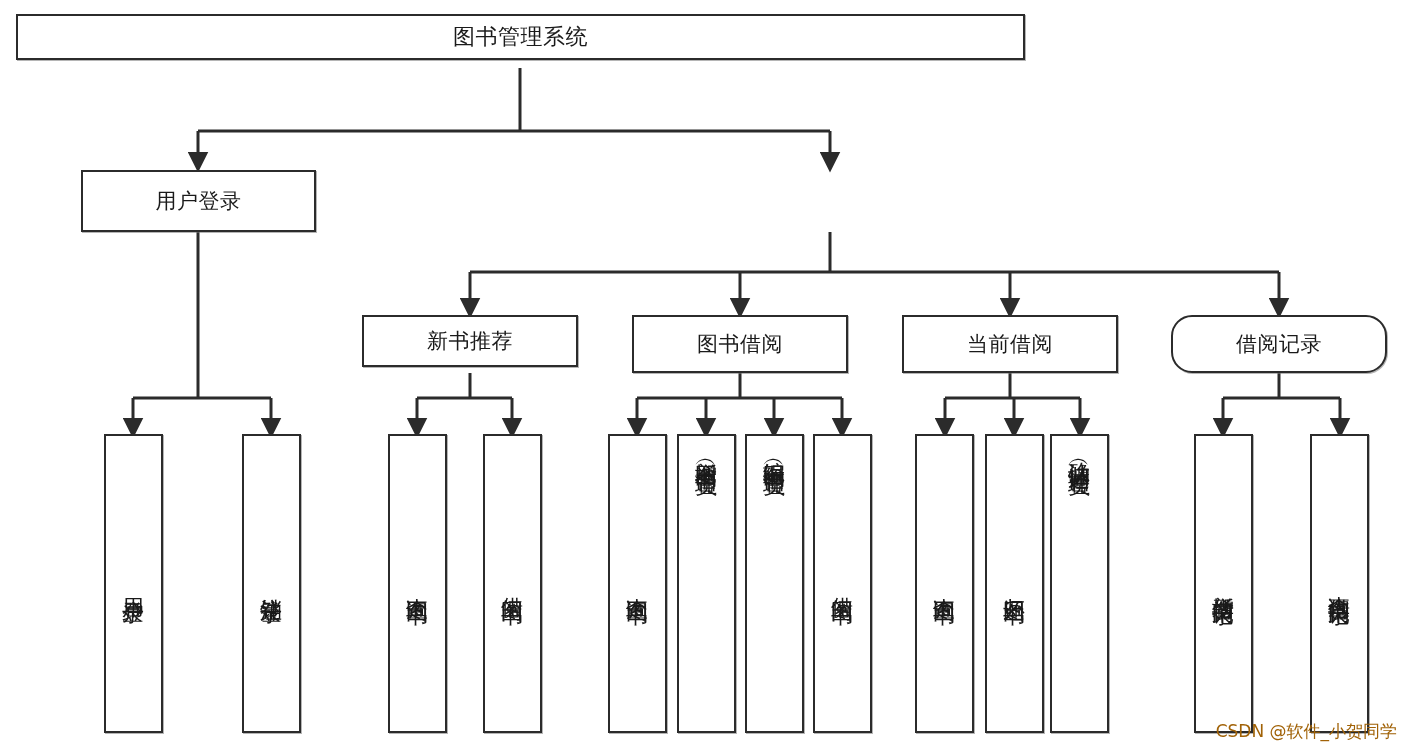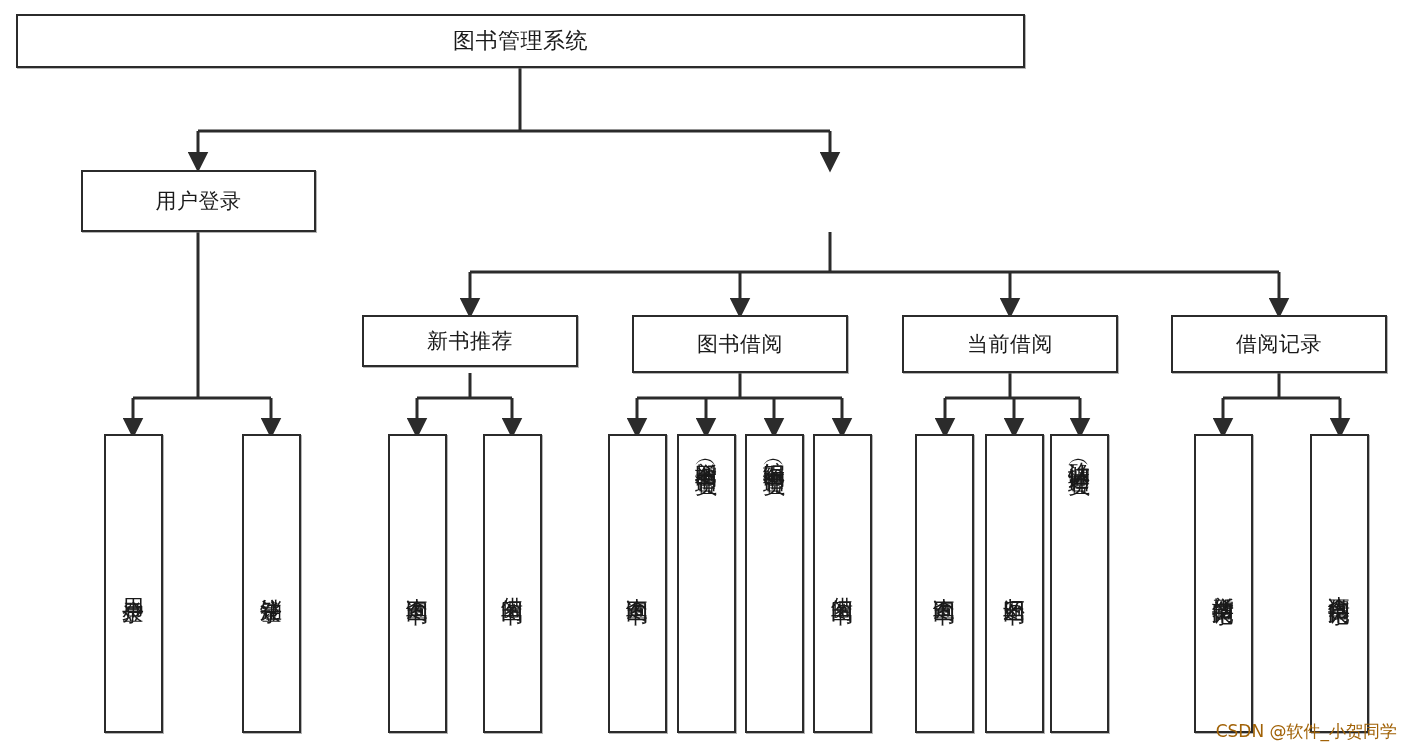--- a/index.html
+++ b/index.html
@@ -125,38 +125,38 @@
       <path d="M 1014 398 L 1014 428" marker-end="url(#arrow)"></path>
       <path d="M 1080 398 L 1080 428" marker-end="url(#arrow)"></path>
 
       <path d="M 1279 373 L 1279 398"></path>
       <path d="M 1223 398 L 1340 398"></path>
       <path d="M 1223 398 L 1223 428" marker-end="url(#arrow)"></path>
       <path d="M 1340 398 L 1340 428" marker-end="url(#arrow)"></path>
     </g>
   </svg>
 
-  <div class="node horiz root" style="left:16px; top:14px; width:1009px; height:54px;">
+  <div class="node horiz root" style="left:16px; top:14px; width:1009px; height:46px;">
     <span class="node-label">图书管理系统</span>
   </div>
 
   <div class="node horiz" style="left:81px; top:170px; width:235px; height:62px;">
     <span class="node-label">用户登录</span>
   </div>
 
   <div class="node horiz" style="left:362px; top:315px; width:216px; height:52px;">
     <span class="node-label">新书推荐</span>
   </div>
   <div class="node horiz" style="left:632px; top:315px; width:216px; height:58px;">
     <span class="node-label">图书借阅</span>
   </div>
   <div class="node horiz" style="left:902px; top:315px; width:216px; height:58px;">
     <span class="node-label">当前借阅</span>
   </div>
-  <div class="node horiz" style="left:1171px; top:315px; width:216px; height:58px;">
+  <div class="node horiz" style="left:1171px; top:315px; width:216px; height:58px;border-radius:21px;">
     <span class="node-label">借阅记录</span>
   </div>
 
   <div class="node vert centered" style="left:104px; top:434px; width:59px; height:299px;">
     <span class="node-label">用户登录</span>
   </div>
   <div class="node vert centered" style="left:242px; top:434px; width:59px; height:299px;">
     <span class="node-label">注销登录</span>
   </div>
 

